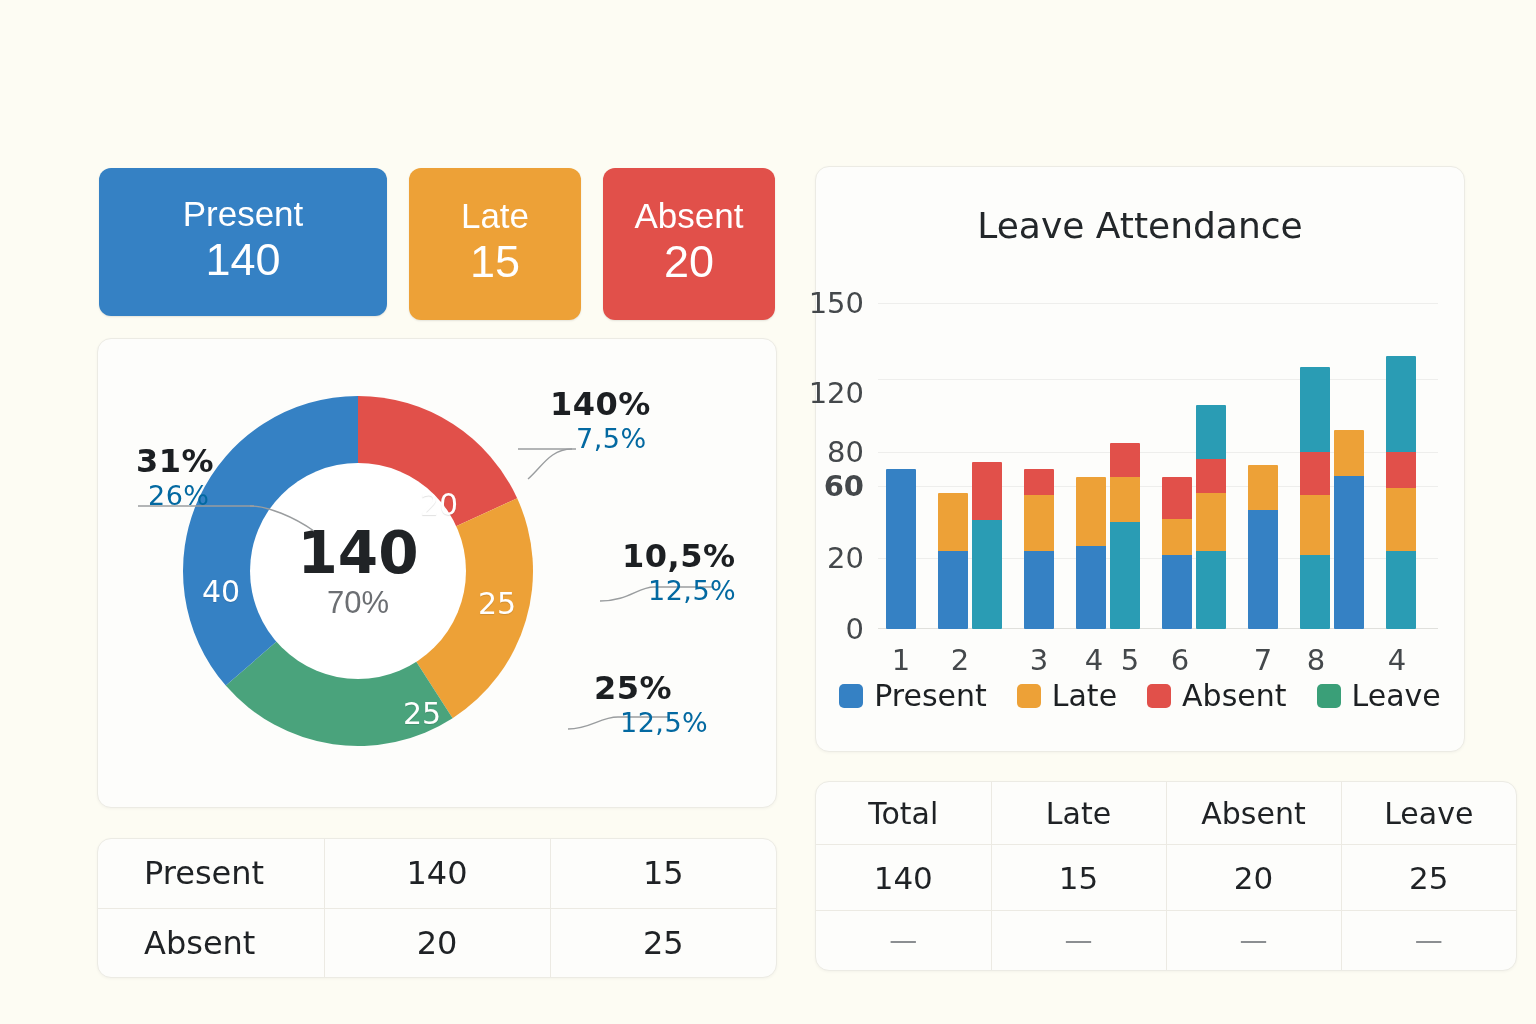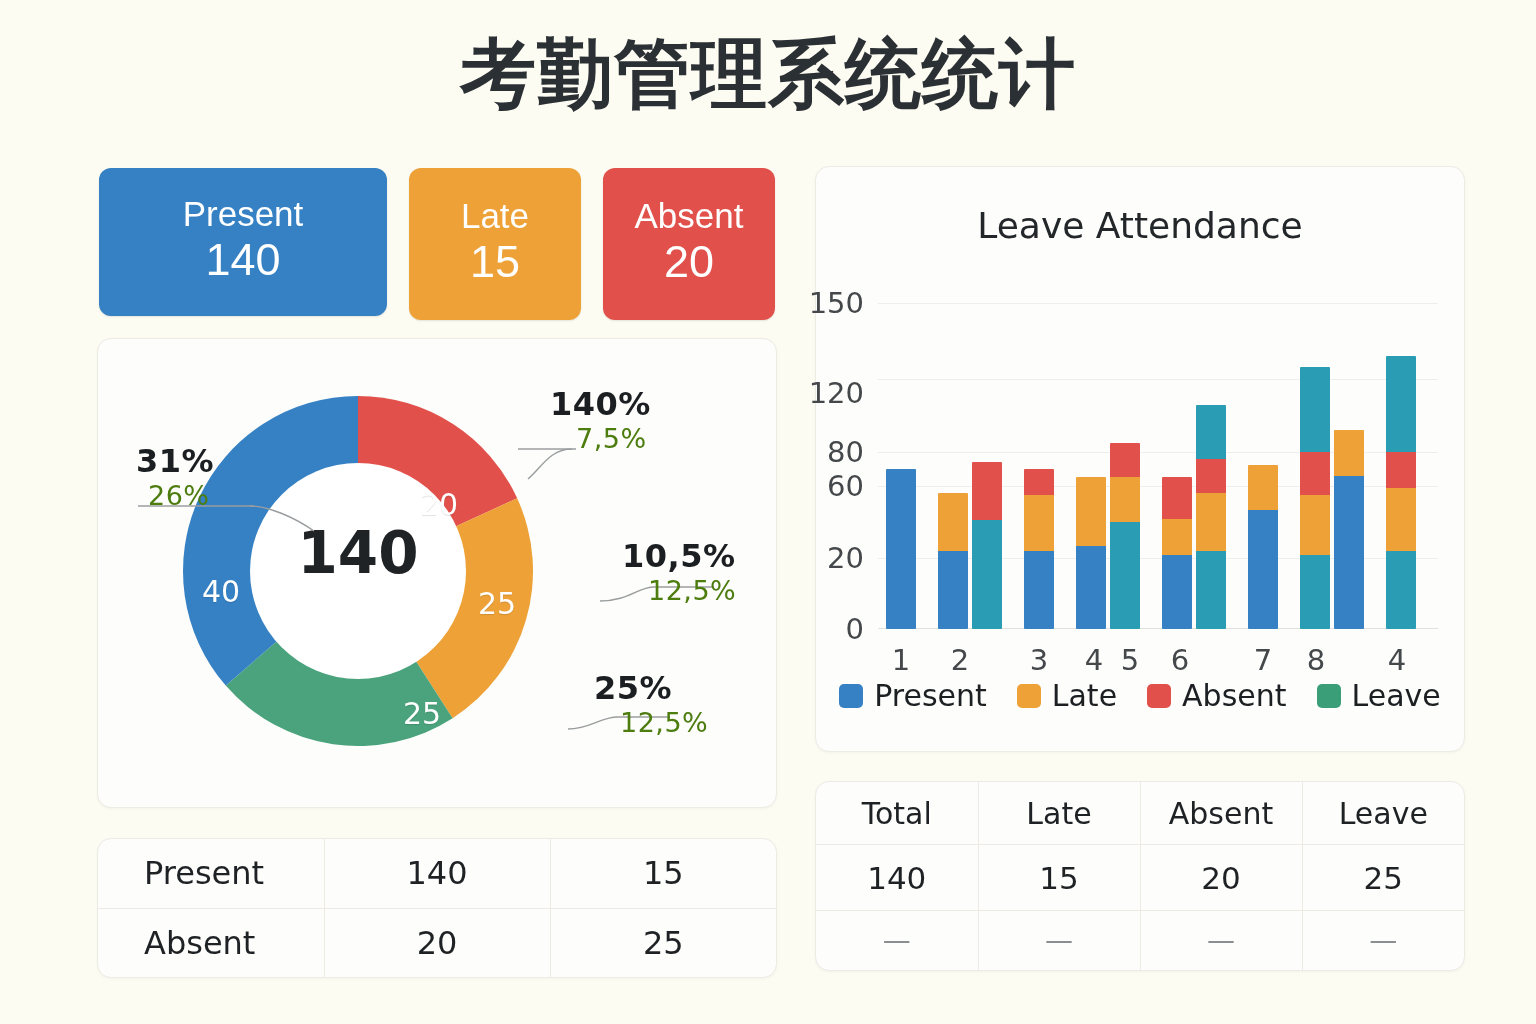--- a/index.html
+++ b/index.html
@@ -62,21 +62,21 @@
     position: absolute; color: #ffffff; font-size: 30px; font-weight: 400;
     font-family: "DejaVu Sans", "Liberation Sans", sans-serif;
     text-shadow: 0 1px 1px rgba(0,0,0,.12);
   }
   .callout { position: absolute; }
   .callout .big {
     font-size: 32px; font-weight: 700; color: #1c1f22; white-space: nowrap;
     font-family: "DejaVu Sans", "Liberation Sans", sans-serif; letter-spacing: .5px;
   }
   .callout .small {
-    font-size: 27px; font-weight: 400; color: #4d7c0f; white-space: nowrap;
+    font-size: 27px; font-weight: 400; color: #0369a1; white-space: nowrap;
     font-family: "DejaVu Sans", "Liberation Sans", sans-serif; letter-spacing: .5px;
   }
   .callout.right .small { padding-left: 26px; }
   .callout.left  { text-align: left; }
   .leader { position: absolute; pointer-events: none; }
 
   
   #bar-panel { left: 815px; top: 166px; width: 650px; height: 586px; }
   .bar-title {
     position: absolute; left: 0; right: 0; top: 38px; text-align: center;
@@ -120,31 +120,30 @@
   }
   table.grid tr td:first-child, table.grid tr th:first-child { border-left: none; }
   table.grid tr td:last-child,  table.grid tr th:last-child  { border-right: none; }
   table.grid tr:first-child td, table.grid tr:first-child th { border-top: none; }
   table.grid tr:last-child td { border-bottom: none; }
 
   #left-table { left: 97px; top: 838px; width: 680px; height: 140px; overflow: hidden; }
   #left-table td { font-size: 32px; }
   #left-table td.rowhead { text-align: left; padding-left: 46px; }
 
-  #right-table { left: 815px; top: 781px; width: 650px; height: 190px; overflow: hidden; }
+  #right-table { left: 815px; top: 781px; width: 702px; height: 190px; overflow: hidden; }
   #right-table th { font-size: 30px; }
   #right-table td { font-size: 31px; }
   #right-table td.dash { color: #8b8e91; font-size: 28px; }
 </style>
 </head>
 <body style="background: rgb(253, 252, 243);">
 
 <div id="root">
 
-  <div class="page-title">考勤管理系统统计</div>
 
   <div class="stats">
     <div class="stat-card card-present" style="background: rgb(53, 129, 196);">
       <div class="label">Present</div>
       <div class="value">140</div>
     </div>
     <div class="stat-card card-late" style="background: rgb(237, 161, 55);">
       <div class="label">Late</div>
       <div class="value">15</div>
     </div>
@@ -159,20 +158,21 @@
       <svg width="400" height="400" viewBox="0 0 400 400">
         <g id="donut-slices">
             <path d="M 200 200 L 200 25 A 175 175 0 0 1 359.1855991870407 127.30237272466988 Z" fill="#e1504a"></path>
             <path d="M 200 200 L 359.1855991870407 127.30237272466988 A 175 175 0 0 1 294.6121430547296 347.2193682454567 Z" fill="#eda137"></path>
             <path d="M 200 200 L 294.6121430547296 347.2193682454567 A 175 175 0 0 1 67.74382448800486 314.600628440425 Z" fill="#4aa37c"></path>
             <path d="M 200 200 L 67.74382448800486 314.600628440425 A 175 175 0 0 1 199.99999999999997 25 Z" fill="#3581c4"></path>
           </g>
         <circle cx="200" cy="200" r="108" fill="#ffffff"></circle>
       </svg>
       <div class="donut-center-value">140</div>
+      <div class="donut-center-pct">70%</div>
 
       <div class="slice-label" style="left:262px; top:116px;">20</div>
       <div class="slice-label" style="left:320px; top:215px;">25</div>
       <div class="slice-label" style="left:245px; top:325px;">25</div>
       <div class="slice-label" style="left:44px;  top:203px;">40</div>
     </div>
 
     <svg class="leader" style="left:0; top:0;" width="680" height="470">
       <path d="M 474 110 C 452 110 444 128 430 140" fill="none" stroke="#9a9d9f" stroke-width="1.4"></path>
       <path d="M 420 110 L 478 110" fill="none" stroke="#9a9d9f" stroke-width="1.4"></path>
@@ -206,21 +206,21 @@
   </div>
 
   <div class="panel" id="bar-panel">
     <div class="bar-title">Leave Attendance</div>
     <div class="plot" id="plot">
       <div class="axis-base"></div>
     <div class="ytick" style="top: 362px;">0</div>
         <div class="gridline" style="top: 291.41px;"></div>
         <div class="ytick" style="top: 291.41px;">20</div>
         <div class="gridline" style="top: 219.01px;"></div>
-        <div class="ytick" style="top: 219.01px;">60</div>
+        <div class="ytick" style="top: 219.01px; font-weight: bold;">60</div>
         <div class="gridline" style="top: 184.62px;"></div>
         <div class="ytick" style="top: 184.62px;">80</div>
         <div class="gridline" style="top: 112.22px;"></div>
         <div class="ytick" style="top: 126px;">120</div>
         <div class="gridline" style="top: 36.2px;"></div>
         <div class="ytick" style="top: 36.2px;">150</div>
         <div class="bar" style="left: 8px; width: 30px; height: 160.185px;">
           <div class="seg" style="height: 160.185px; background: rgb(53, 129, 196);"></div>
         </div>
         <div class="bar" style="left: 60px; width: 30px; height: 135.75px;">

